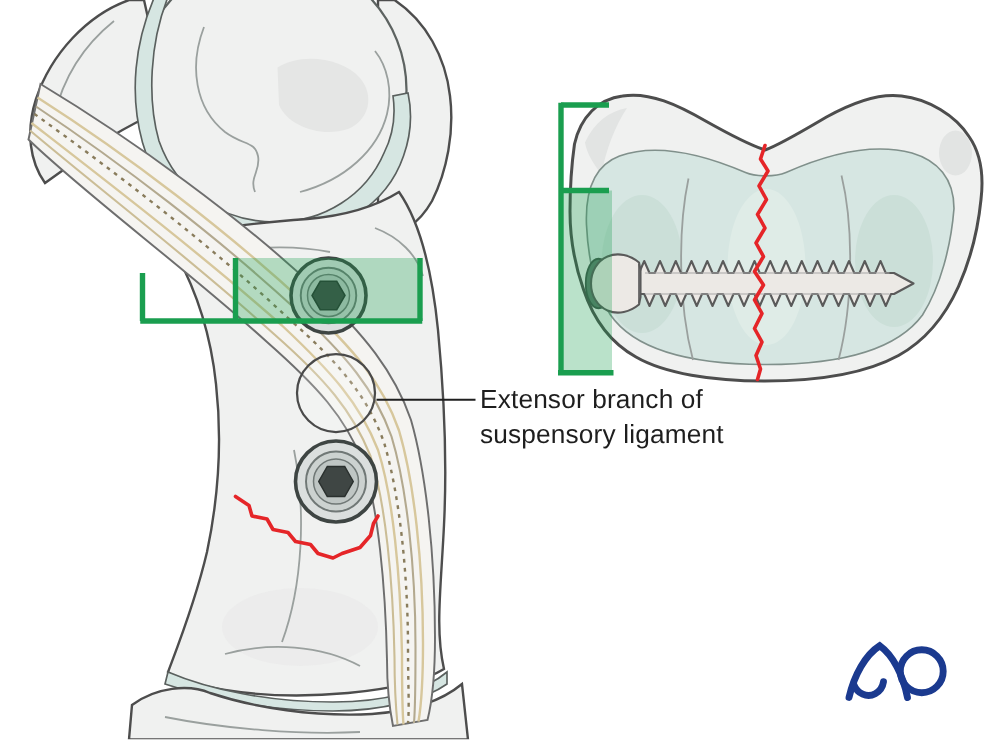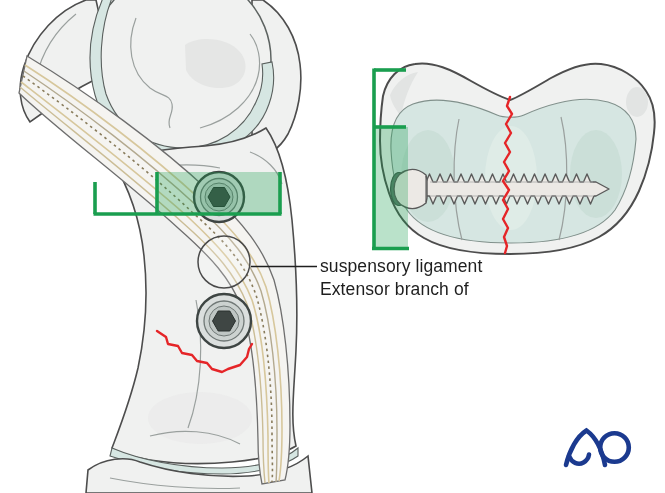--- a/index.html
+++ b/index.html
@@ -143,22 +143,22 @@
         <rect class="roi-fill" x="374" y="127" width="34" height="121.5"></rect>
         <line class="roi-line" x1="374" y1="68.5" x2="374" y2="250"></line>
         <line class="roi-line" x1="374" y1="70" x2="406" y2="70"></line>
         <line class="roi-line" x1="374" y1="127" x2="406" y2="127"></line>
         <line class="roi-line" x1="372" y1="248.5" x2="409" y2="248.5"></line>
       </g>
     </g>
   </svg>
 
   <div class="anno-label">
+    <span style="display:block">Extensor branch of</span>
     <span style="display:block">suspensory ligament</span>
-    <span style="display:block">Extensor branch of</span>
   </div>
 
   <svg class="ao" viewBox="0 0 70 44" role="img" aria-label="AO">
     <path d="M4,39 C7.5,24 15,10.5 24.5,4.5 C33.5,11 40,24 43,39"></path>
     <path d="M7,30 C9.5,36.5 16,39.5 21.5,36.5 C24.5,34.8 26.5,32 27,28.5"></path>
     <circle cx="52.5" cy="21.5" r="14.3"></circle>
   </svg>
 
 </div>
 

